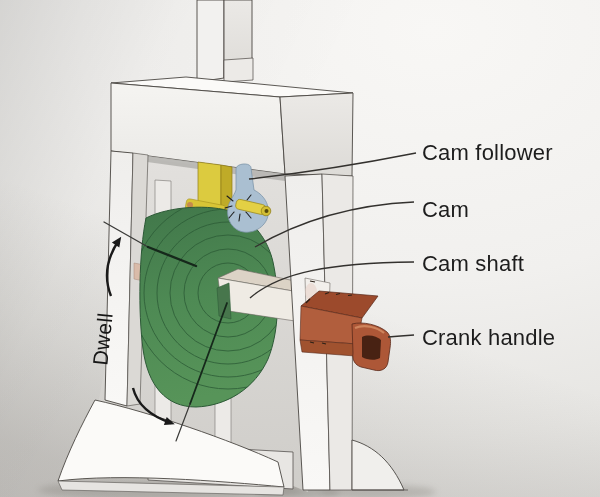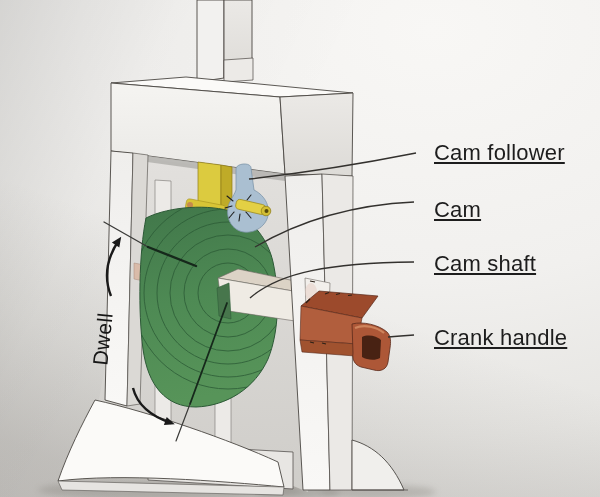--- a/index.html
+++ b/index.html
@@ -9,27 +9,26 @@
     overflow:hidden;
     background:
       linear-gradient(115deg, rgba(0,0,0,0.10) 0%, rgba(0,0,0,0.02) 22%, rgba(0,0,0,0) 45%),
       linear-gradient(200deg, rgba(0,0,0,0) 55%, rgba(60,55,48,0.16) 92%),
       radial-gradient(140% 120% at 72% 6%, #f8f7f5 0%, #f1f0ee 42%, #e6e5e2 68%, #d2d0cd 100%);
     font-family:"Liberation Sans", sans-serif;
   }
   .stage svg{position:absolute;left:0;top:0;}
   .part-label{
     position:absolute;
-    left:434px;
+    left:422px;
     font-size:22px;
     line-height:22px;
     color:#1d1d1d;
     letter-spacing:0.2px;
     white-space:nowrap;
-    text-decoration:underline;
   }
   .dwell-label{
     position:absolute;
     left:63px;top:327px;
     width:80px;height:24px;
     text-align:center;
     font-size:21px;line-height:24px;
     color:#161616;
     transform:rotate(-84deg);
     letter-spacing:0.3px;

